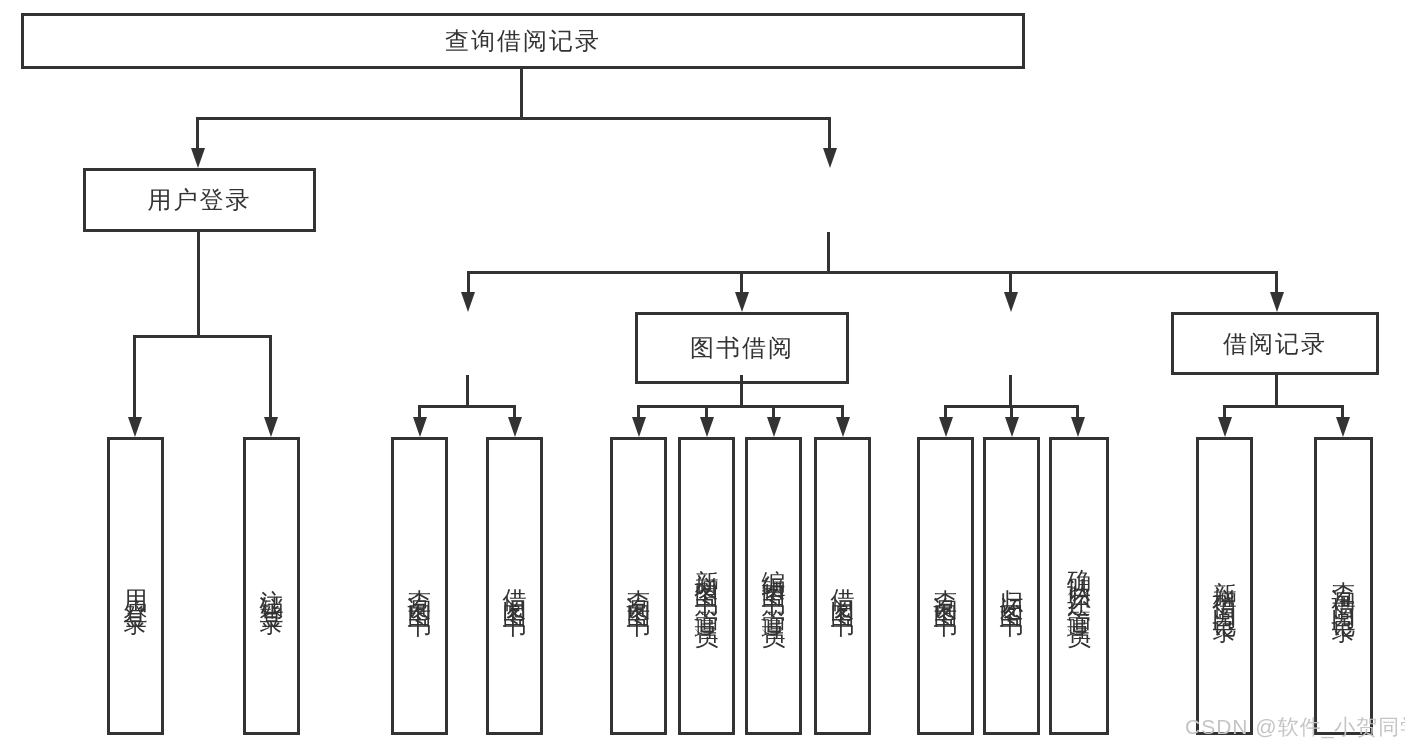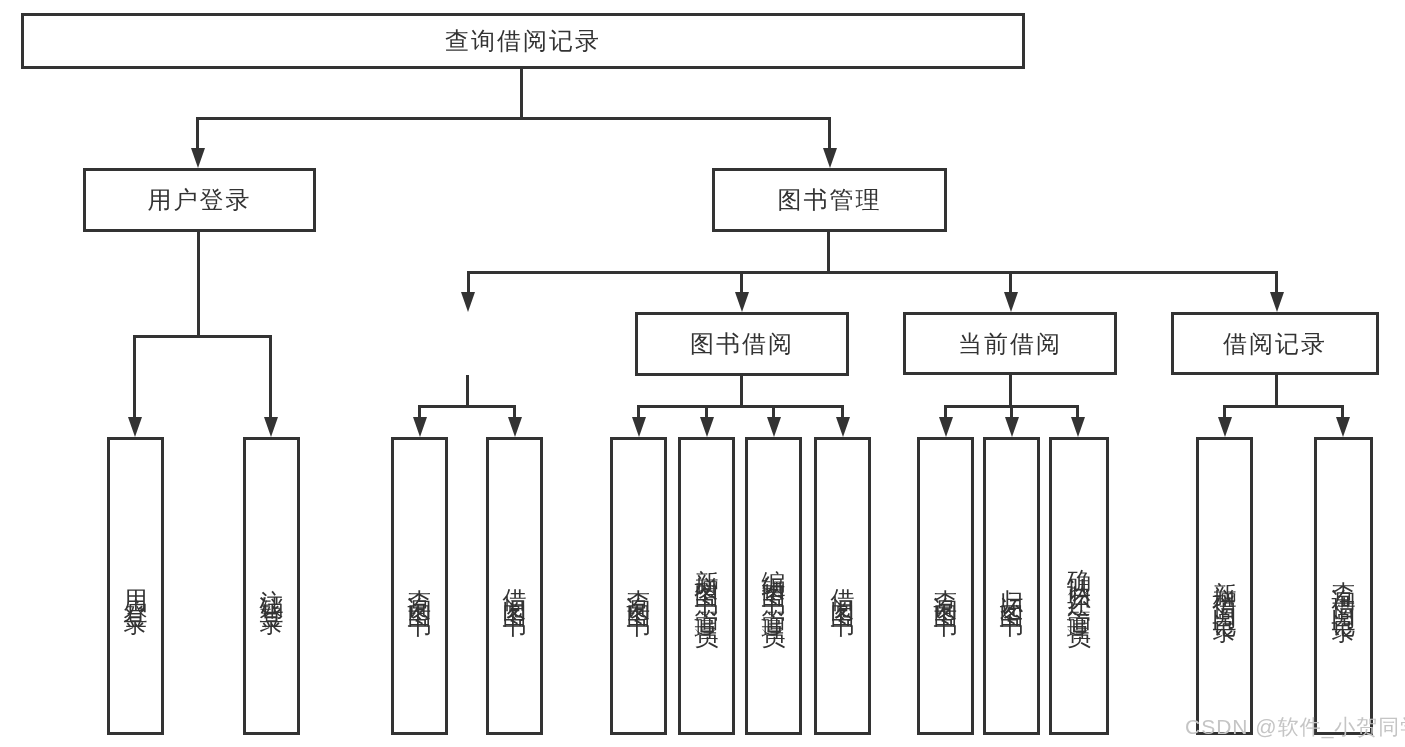--- a/index.html
+++ b/index.html
@@ -50,26 +50,24 @@
 </style>
 </head>
 <body>
 
 <div class="canvas">
 
   <div class="box box-h" style="left:21px;top:13px;width:1004px;height:56px;">查询借阅记录</div>
 
   <div class="box box-h" style="left:83px;top:168px;width:233px;height:64px;">用户登录</div>
 
-  <div class="box box-h" style="left:712px;top:168px;width:235px;height:64px;">图书管理</div>
 
 
-  <div class="box box-h" style="left:635px;top:312px;width:214px;height:64px;">图书借阅</div>
+  <div class="box box-h" style="left:635px;top:312px;width:214px;height:72px;">图书借阅</div>
 
-  <div class="box box-h" style="left:903px;top:312px;width:214px;height:63px;">当前借阅</div>
 
   <div class="box box-h" style="left:1171px;top:312px;width:208px;height:63px;">借阅记录</div>
 
   <div class="box box-v" style="left:107px;top:437px;width:57px;height:298px;">用户登录</div>
 
   <div class="box box-v" style="left:243px;top:437px;width:57px;height:298px;">注销登录</div>
 
   <div class="box box-v" style="left:391px;top:437px;width:57px;height:298px;">查询图书</div>
 
   <div class="box box-v" style="left:486px;top:437px;width:57px;height:298px;">借阅图书</div>

